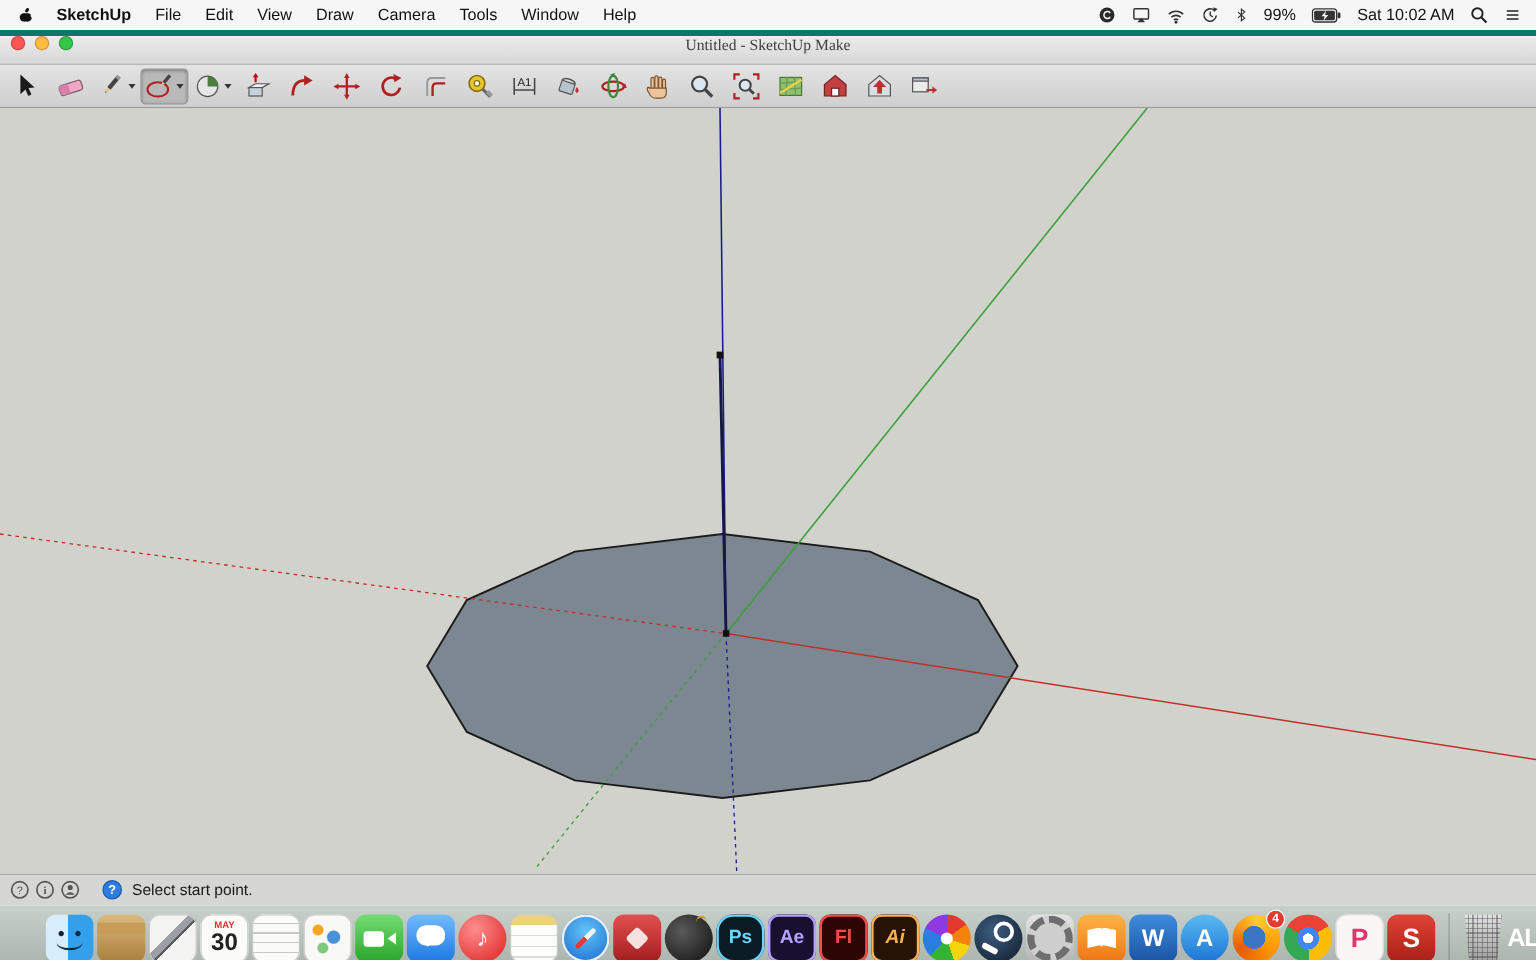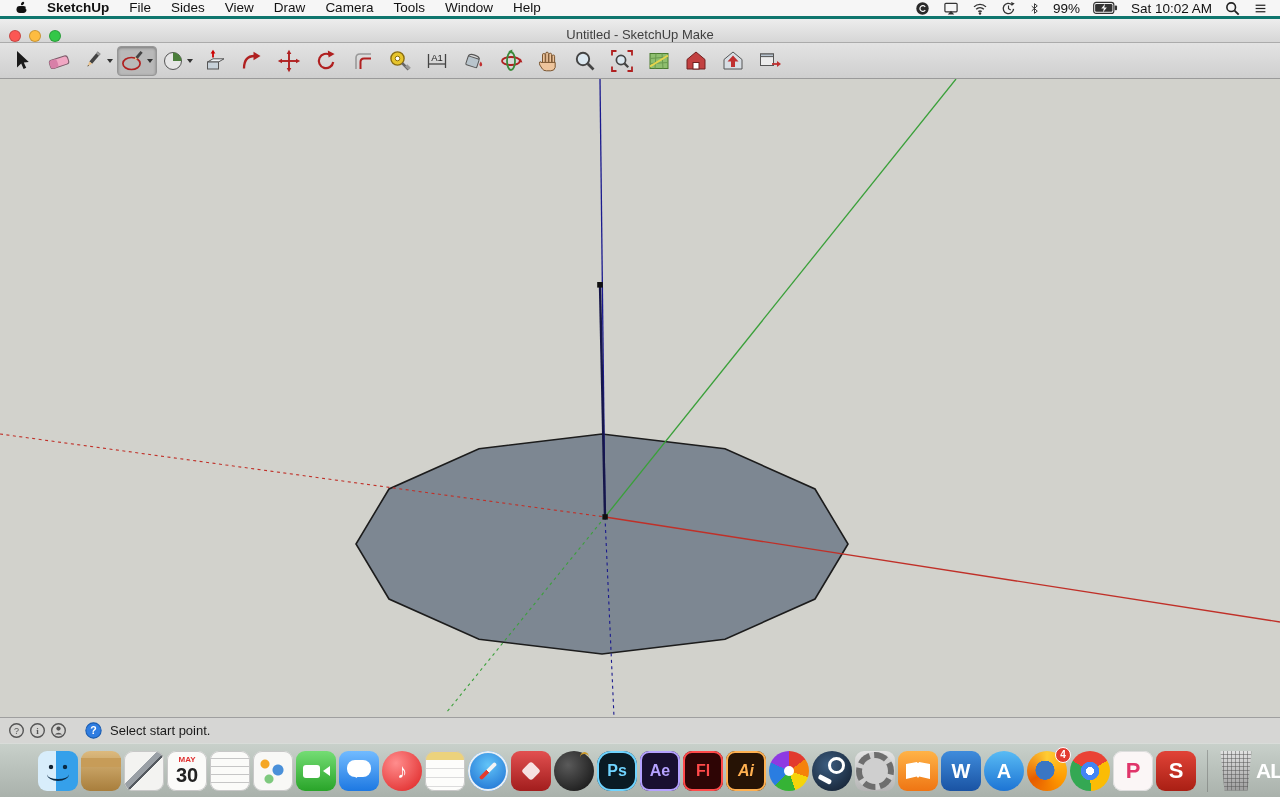--- a/index.html
+++ b/index.html
@@ -1,33 +1,33 @@
 <!DOCTYPE html>
 <html><head>
 <meta charset="utf-8">
 <style>
   html,body{margin:0;padding:0;width:1280px;height:800px;overflow:hidden;
     font-family:"Liberation Sans",sans-serif;-webkit-font-smoothing:antialiased;}
   *{box-sizing:border-box;}
 
   
-  .menubar{height:19px;background:#f6f6f6;border-bottom:3px solid #0f766e;
+  .menubar{height:30px;background:#f6f6f6;border-bottom:5px solid #0f766e;
     display:flex;justify-content:space-between;align-items:center;padding:0 12px;font-size:13.5px;color:#111;}
   .menu-left{display:flex;align-items:center;height:100%;}
   .menu-item{padding:0 10px;line-height:22px;white-space:nowrap;}
   .menu-item.app{font-weight:bold;}
   .apple-wrap{padding:0 8px 0 2px;display:flex;align-items:center;}
   .menu-right{display:flex;align-items:center;gap:13px;height:100%;}
   .menu-right .mtxt{white-space:nowrap;}
   .micon{display:flex;align-items:center;}
   .micon svg{display:block;}
 
   
   .titlebar{height:24px;background:linear-gradient(#ededed,#d6d6d6);border-bottom:1px solid #ababab;
-    position:relative;display:flex;align-items:flex-end;}
+    position:relative;display:flex;align-items:flex-start;font-family:Liberation Serif, serif;}
   .traffic{display:flex;gap:8px;padding-left:9px;z-index:2;}
   .tl{width:12px;height:12px;border-radius:50%;border:1px solid rgba(0,0,0,.2);}
   .tl.red{background:#fc5753;} .tl.yellow{background:#fdbc40;} .tl.green{background:#33c748;}
   .wtitle{position:absolute;left:0;right:0;text-align:center;font-size:13px;color:#404040;}
 
   
   .toolbar{height:36px;background:linear-gradient(#e3e3e3,#cfcfcf);border-bottom:1px solid #9a9a9a;
     display:flex;align-items:center;padding:0 4px;gap:1px;}
   .tool-btn{height:30px;min-width:36px;padding:0 3px;border-radius:4px;display:flex;align-items:center;justify-content:center;gap:2px;}
   .tool-btn svg{width:24px;height:24px;display:block;}
@@ -148,21 +148,21 @@
             <rect x="6.5" y="6.6" width="4" height="7.4"></rect>
             <ellipse cx="9.7" cy="3.4" rx="1.5" ry="2.3" transform="rotate(38 9.7 3.4)"></ellipse>
           </g>
           <circle cx="15" cy="8.6" r="2" fill="#f6f6f6"></circle>
         </svg>
       </span>
     </span>
     <div id="menu-items" style="display: flex;">
         <span class="menu-item app">SketchUp</span>
         <span class="menu-item">File</span>
-        <span class="menu-item">Sides</span>
+        <span class="menu-item">Edit</span>
         <span class="menu-item">View</span>
         <span class="menu-item">Draw</span>
         <span class="menu-item">Camera</span>
         <span class="menu-item">Tools</span>
         <span class="menu-item">Window</span>
         <span class="menu-item">Help</span>
       </div>
   </div>
   <div class="menu-right" id="menu-right">
       <span class="micon">

